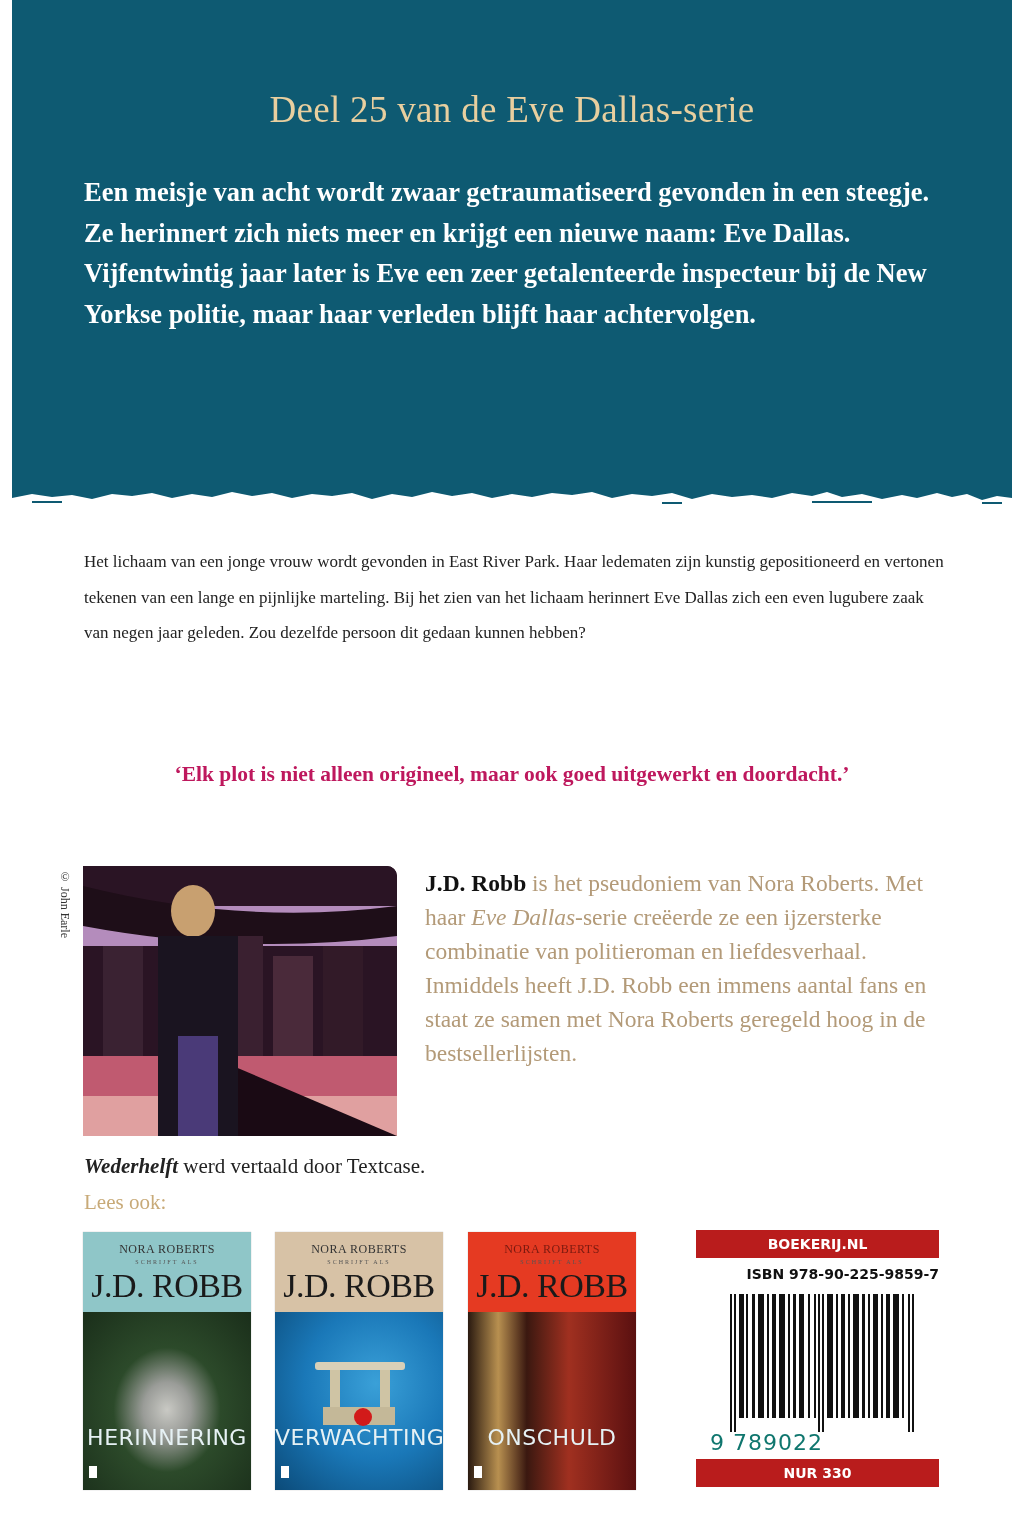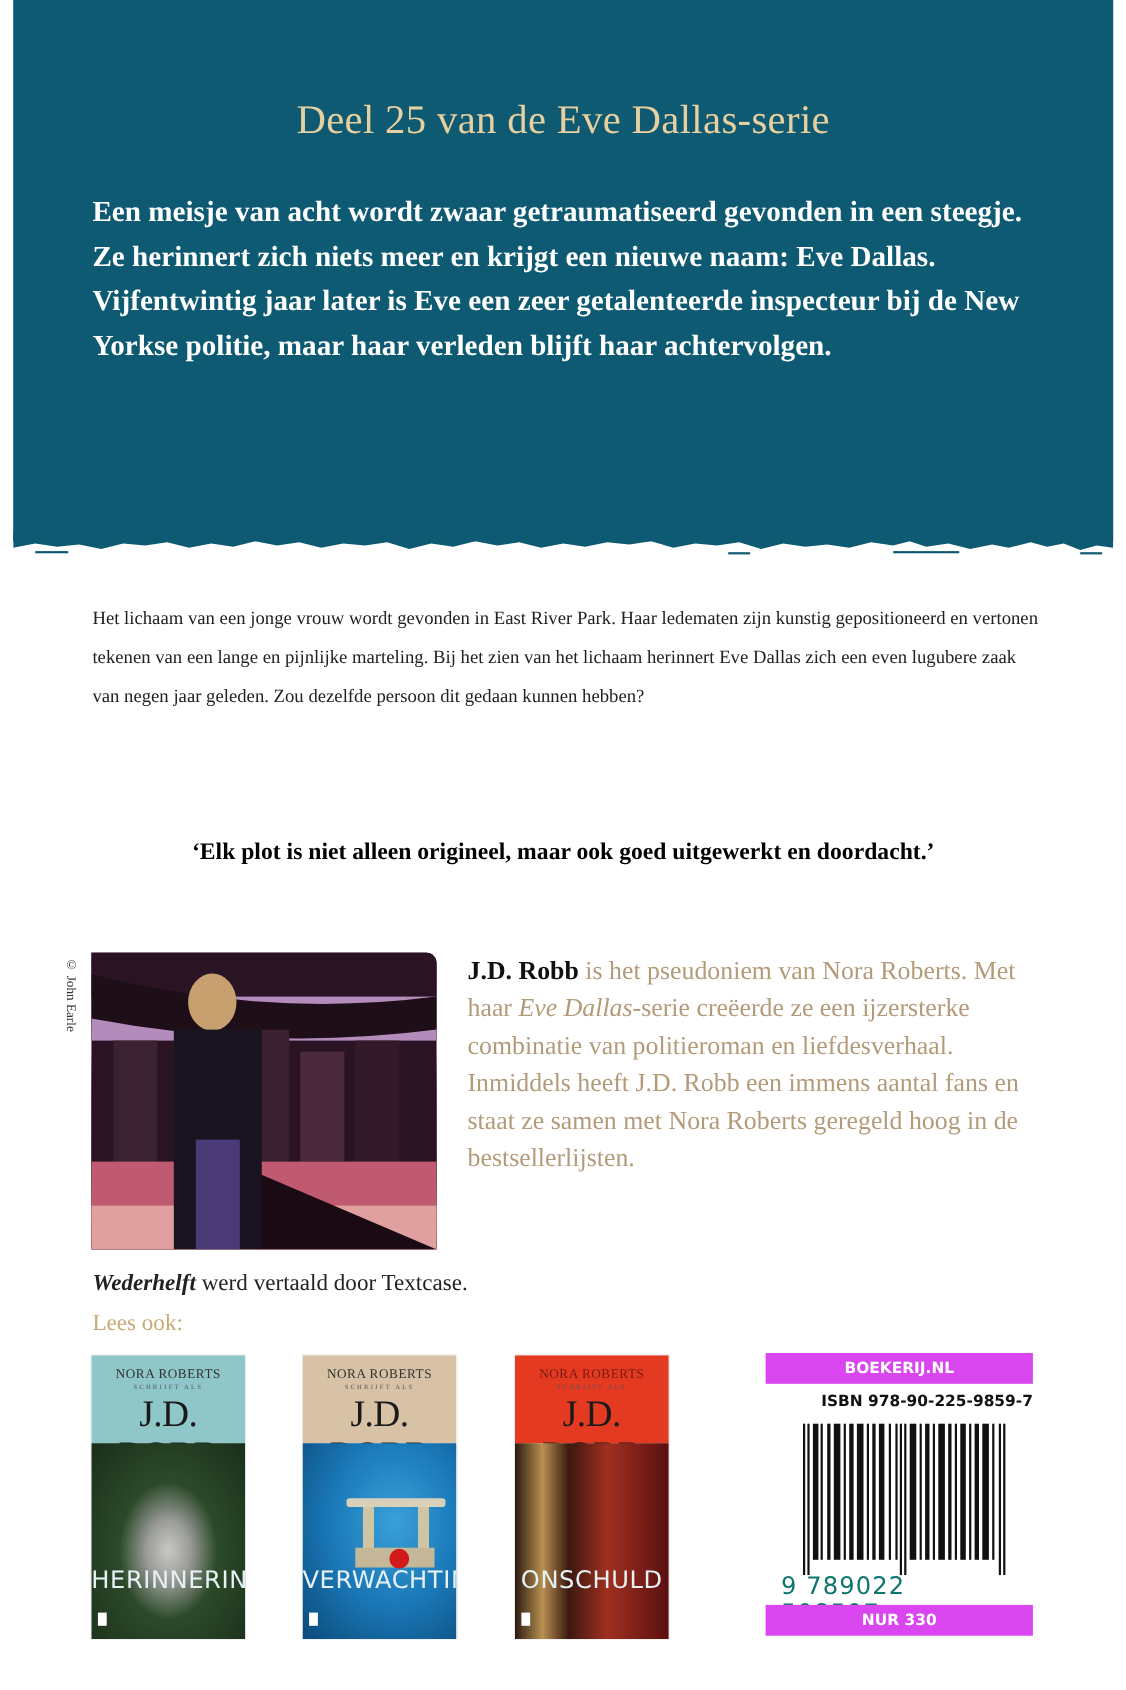--- a/index.html
+++ b/index.html
@@ -20,21 +20,21 @@
   .blurb-top {
     position: absolute; left: 84px; top: 172px; width: 860px;
     font-size: 26.5px; line-height: 40.5px; color: #ffffff; font-weight: bold;
   }
   .blurb-main {
     position: absolute; left: 84px; top: 544px; width: 860px;
     font-size: 17px; line-height: 35.5px; color: #222222;
   }
   .quote {
     position: absolute; left: 0; top: 758px; width: 1024px; text-align: center;
-    font-size: 21.5px; line-height: 33px; color: #000000; font-weight: bold;
+    font-size: 21.5px; line-height: 33px; color: #be185d; font-weight: bold;
   }
   .quote .stars { letter-spacing: 1px; }
 
   .photo-credit {
     position: absolute; left: 48px; top: 870px; width: 24px; height: 90px;
     writing-mode: vertical-rl; font-size: 12px; color: #333;
   }
   .author-photo {
     position: absolute; left: 83px; top: 866px; width: 314px; height: 270px;
     border-radius: 0 10px 0 0; overflow: hidden;
@@ -51,21 +51,21 @@
 
   .translation {
     position: absolute; left: 84px; top: 1154px; font-size: 21px; color: #222;
   }
   .translation em { font-style: italic; font-weight: bold; }
   .lees-ook {
     position: absolute; left: 84px; top: 1190px; font-size: 21px; color: #c8aa78; text-align: right;
   }
 
   .book {
-    position: absolute; top: 1232px; width: 140px; height: 258px; overflow: hidden;
+    position: absolute; top: 1232px; width: 168px; height: 258px; overflow: hidden;
     box-shadow: 0 0 1px rgba(0,0,0,0.3);
   }
   .book .head {
     position: absolute; left: 0; top: 0; width: 100%; height: 80px; text-align: center;
   }
   .book .author-top { font-size: 12px; padding-top: 10px; letter-spacing: 0.5px; color: #333; }
   .book .sub { font-size: 6px; color: #555; letter-spacing: 2px; margin-top: 2px; }
   .book .robb { font-size: 34px; color: #1a1a1a; margin-top: 2px; letter-spacing: -0.5px; }
   .book .art { position: absolute; left: 0; top: 80px; width: 100%; height: 178px; }
   .book .btitle {
@@ -86,21 +86,21 @@
 
   .book-3 { left: 468px; }
   .book-3 .head { background: #e53a22; }
   .book-3 .author-top { color: #7a1a10; }
   .book-3 .art { background: linear-gradient(90deg, #2a1a10 0%, #b89050 18%, #3a1810 35%, #a03020 60%, #5a1010 100%); }
 
   .barcode-box {
     position: absolute; left: 696px; top: 1230px; width: 243px; height: 258px;
   }
   .barcode-box .bar-top, .barcode-box .bar-bottom {
-    position: absolute; left: 0; width: 243px; height: 28px; background: #d946ef;
+    position: absolute; left: 0; width: 243px; height: 28px; background: #b91c1c;
     color: #ffffff; text-align: center; font-family: "DejaVu Sans", sans-serif;
     font-weight: bold; font-size: 14px; line-height: 28px;
   }
   .barcode-box .bar-top { top: 0; }
   .barcode-box .bar-bottom { top: 229px; }
   .barcode-box .isbn {
     position: absolute; left: 0; top: 36px; width: 243px; text-align: right;
     font-family: "DejaVu Sans", sans-serif; font-weight: bold; font-size: 14px; color: #111;
   }
   .barcode-box .bars { position: absolute; left: 34px; top: 64px; width: 190px; height: 138px; }

